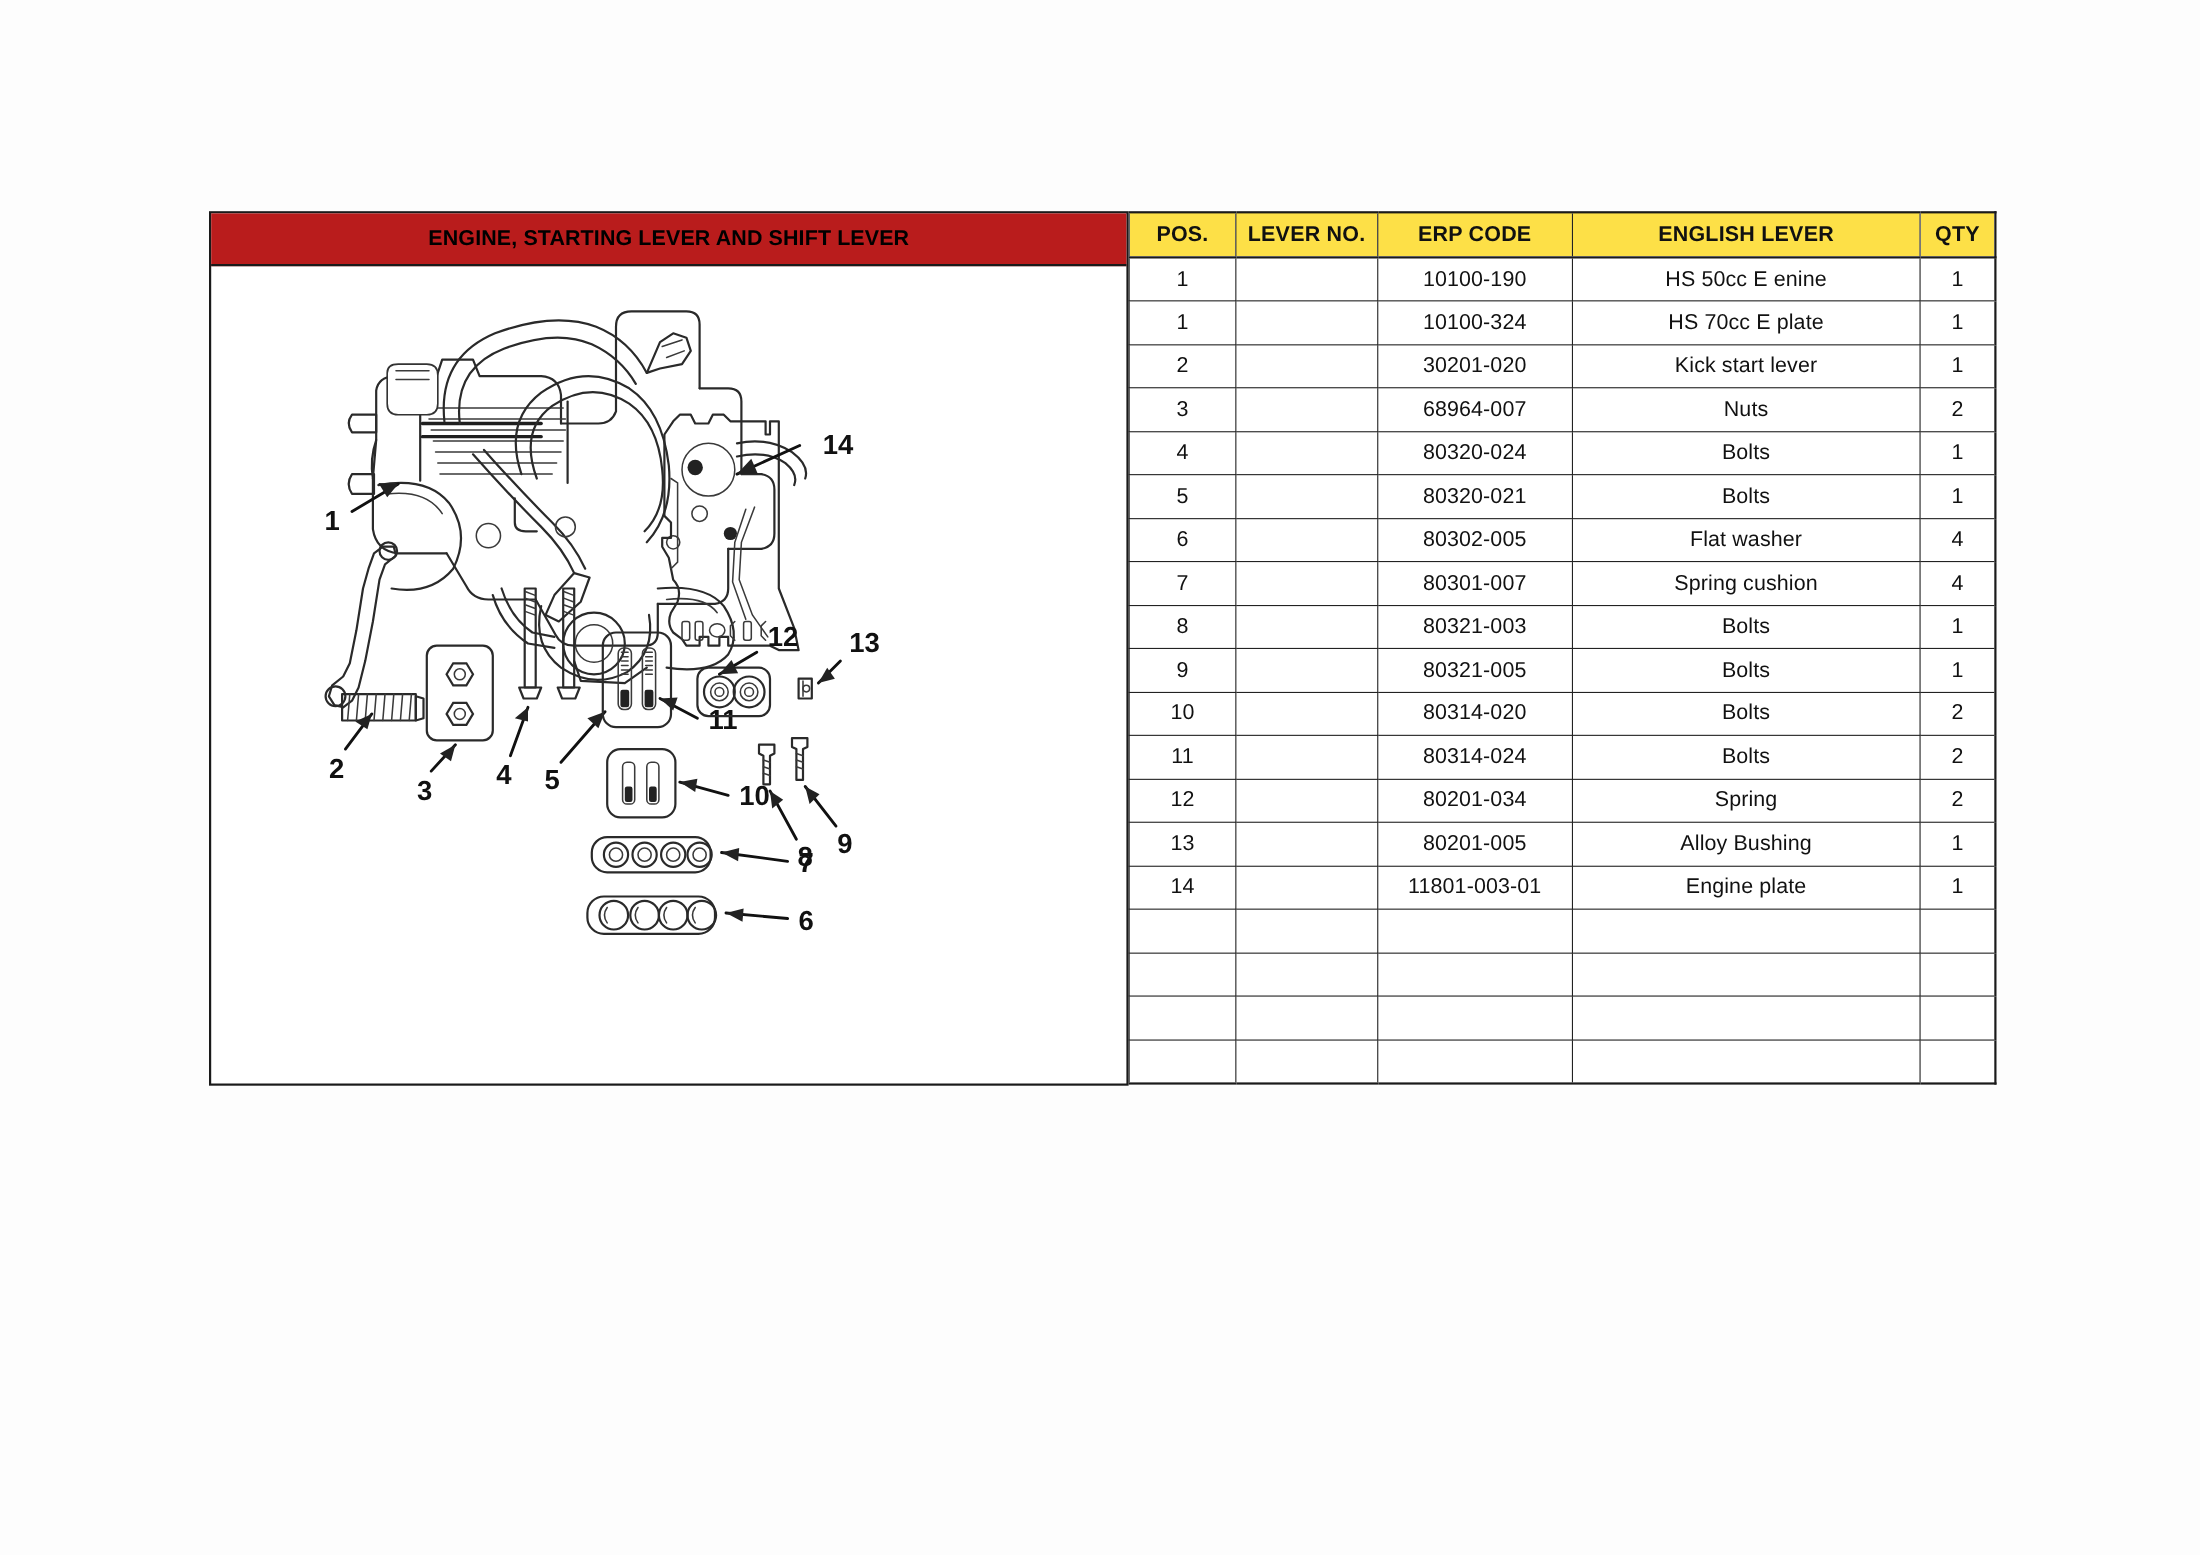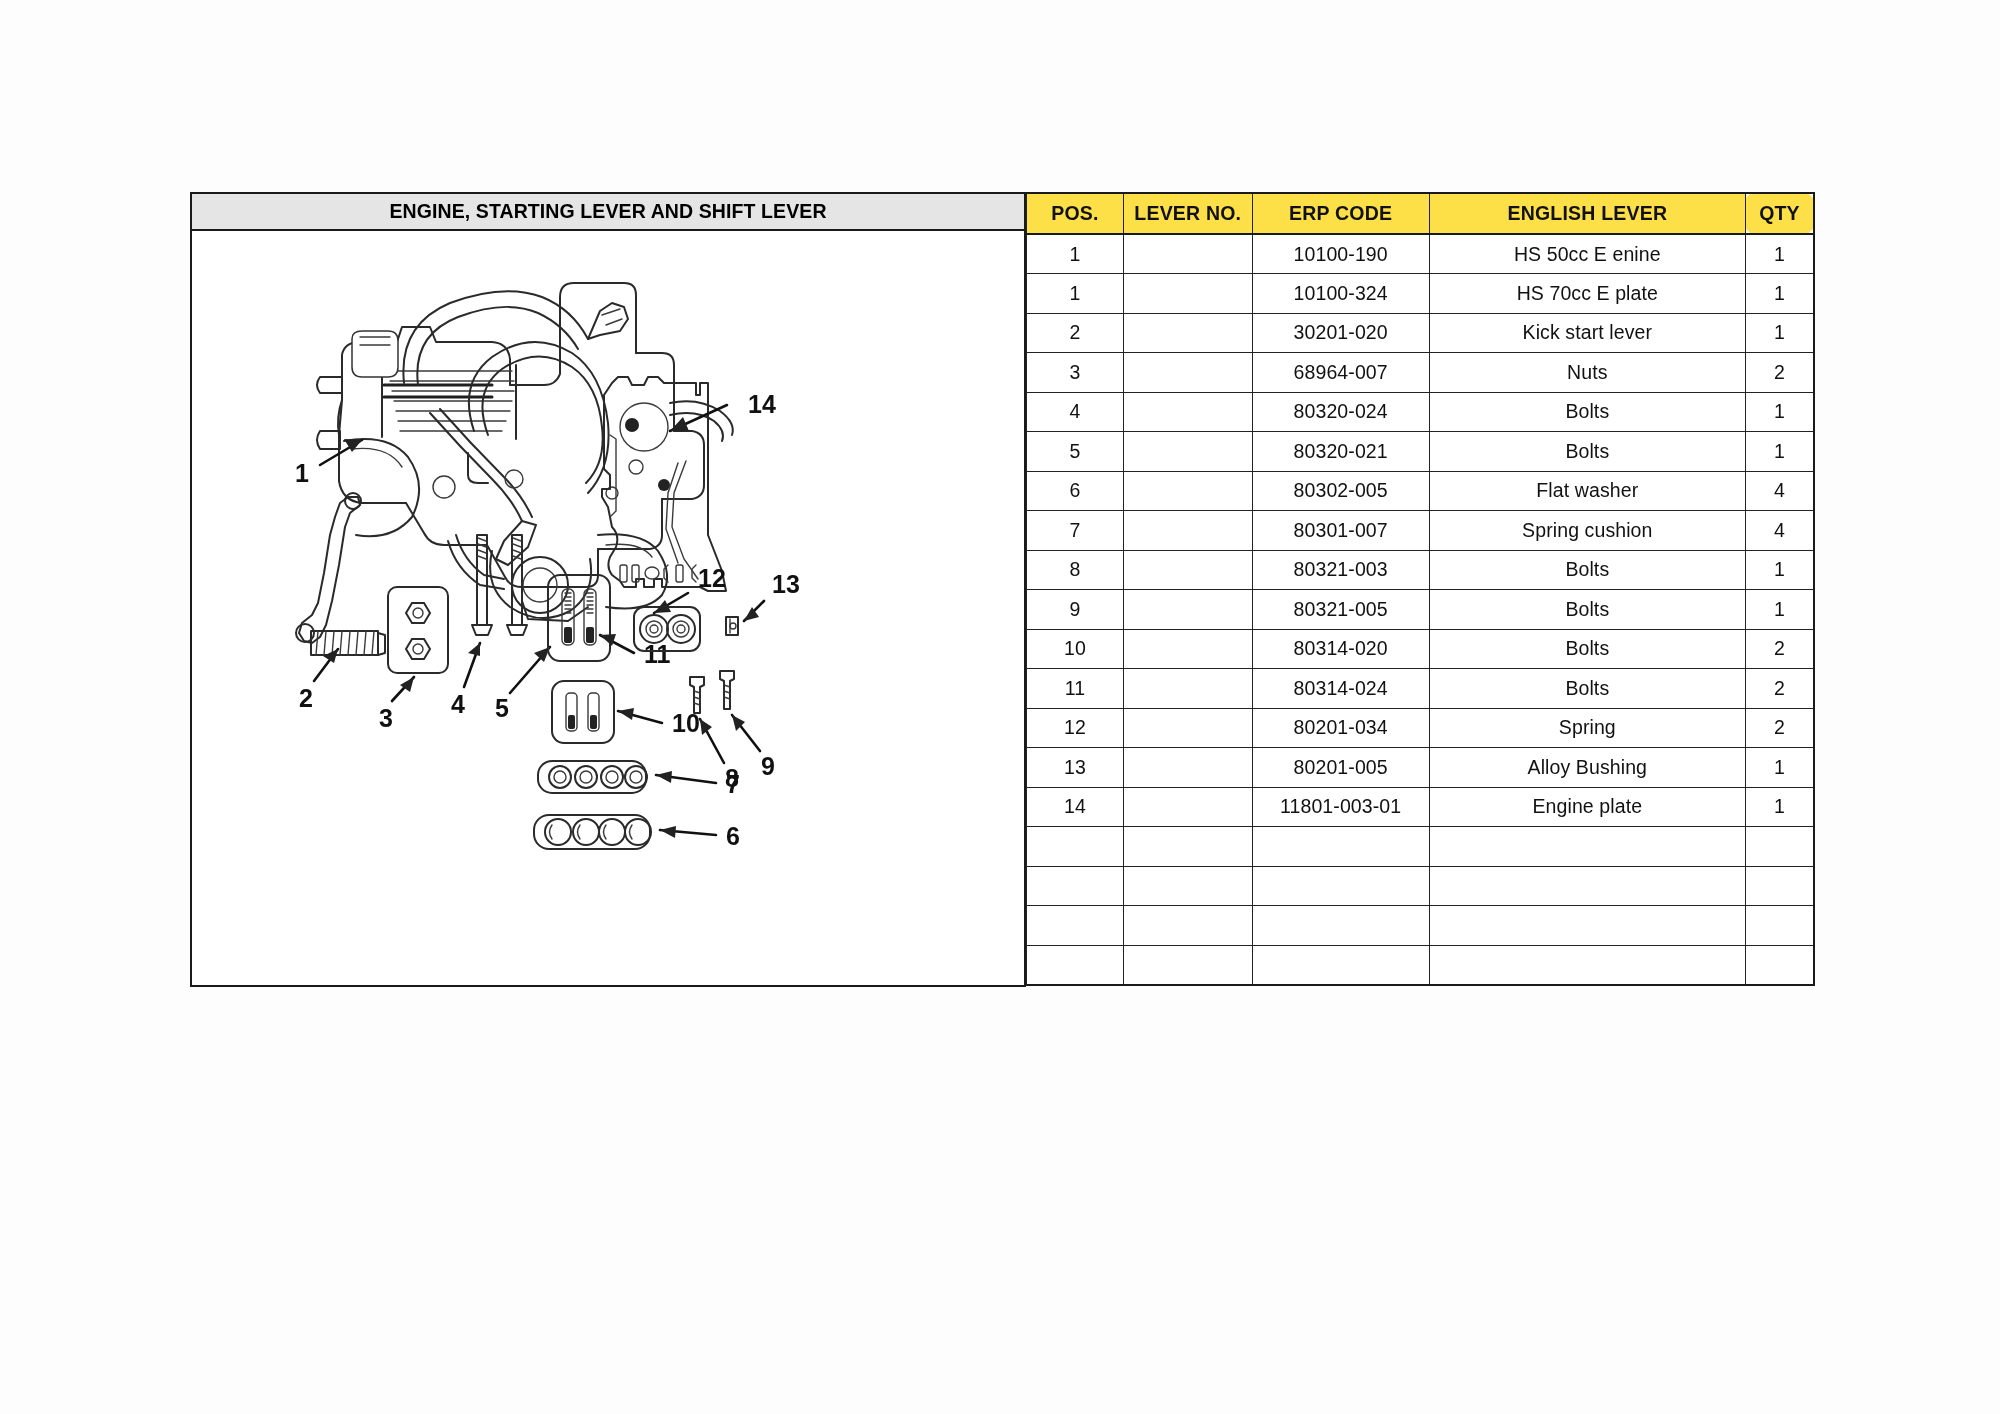--- a/index.html
+++ b/index.html
@@ -39,22 +39,22 @@
     width: 836px;
     height: 795px;
     border: 2.5px solid #1a1a1a;
     box-sizing: border-box;
     background: #ffffff;
   }
   #diagram-title {
     position: absolute;
     left: 0; top: 0;
     width: 100%;
-    height: 37px;
-    background: #e5e5e5;
+    height: 48px;
+    background: #b91c1c;
     border-bottom: 2.5px solid #1a1a1a;
     box-sizing: border-box;
     display: flex;
     align-items: center;
     justify-content: center;
     font-weight: bold;
     font-size: 19.5px;
     letter-spacing: 0.1px;
     color: #000;
     text-align: center;
@@ -101,21 +101,21 @@
     height: 41px;
     letter-spacing: 0.2px;
   }
   table.parts tbody td {
     background: #ffffff;
     font-weight: normal;
     font-size: 19.5px;
     letter-spacing: 0.1px;
   }
   table.parts tbody tr:last-child td { border-bottom: 2.5px solid #1a1a1a; }
-  table.parts th:last-child, table.parts td:last-child { border-right: 2.5px solid #1a1a1a; border-radius: 10px; }
+  table.parts th:last-child, table.parts td:last-child { border-right: 2.5px solid #1a1a1a; }
 
   .col-pos   { width: 92px; }
   .col-part  { width: 122px; }
   .col-erp   { width: 168px; }
   .col-name  { width: 300px; }
   .col-qty   { width: 65px; }
 
   
   .ln  { fill: none; stroke: #2a2a2a; stroke-width: 2; stroke-linejoin: round; stroke-linecap: round; }
   .ln-t{ fill: none; stroke: #3a3a3a; stroke-width: 1.4; stroke-linecap: round; }

